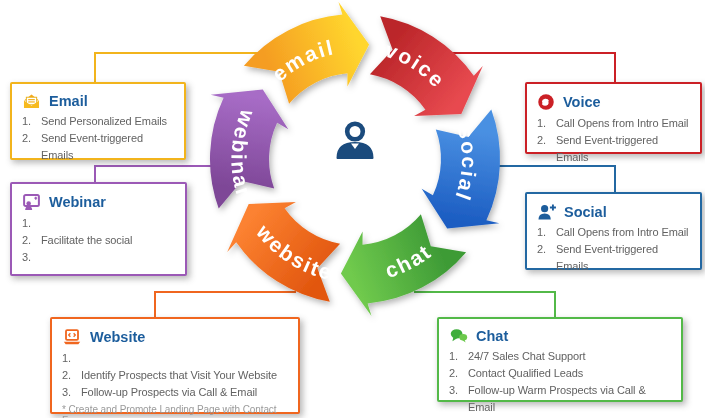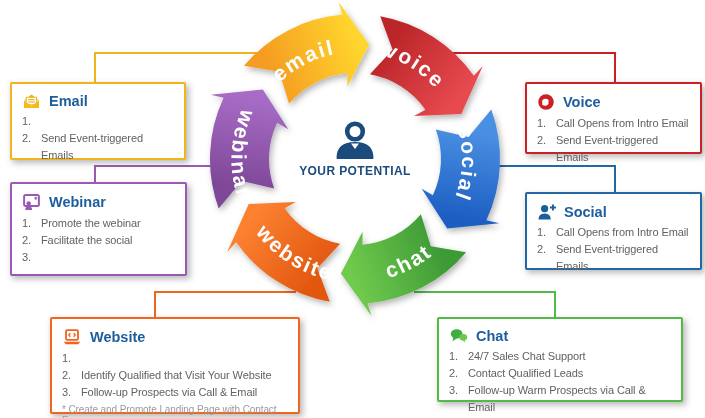--- a/index.html
+++ b/index.html
@@ -95,37 +95,37 @@
       <text class="arc-label"><textPath href="#tp-ccw" startOffset="40.97%" text-anchor="middle">website</textPath></text>
       <text class="arc-label"><textPath href="#tp-ccw" startOffset="24.31%" text-anchor="middle">webinar</textPath></text>
     </svg>
 
   <div class="center-wrap">
     <svg width="46" height="40" viewBox="0 0 46 40">
       <circle cx="23" cy="11.5" r="7.8" fill="none" stroke="#1b4b7d" stroke-width="4.6"></circle>
       <path d="M5.5 38 Q5.5 23 23 23 Q40.5 23 40.5 38 Z" fill="#1b4b7d" stroke="#1b4b7d" stroke-width="2" stroke-linejoin="round"></path>
       <path d="M19 23.5 L23 29 L27 23.5 Z" fill="#ffffff"></path>
     </svg>
-    <div class="cline">YOUR POTENTIAL</div>
   </div>
 
   <div class="box" id="box-email" style="border-color: rgb(242, 180, 28);">
     <div class="box-head">
       <svg width="19" height="16" viewBox="0 0 20 17">
         <path d="M2 8 L10 1.5 L18 8 Z" fill="#f3a81c"></path>
         <rect x="4.5" y="4.5" width="11" height="8" fill="#fff" stroke="#e8b31f" stroke-width="1"></rect>
         <line x1="6.5" y1="7" x2="13.5" y2="7" stroke="#f0b429" stroke-width="1.3"></line>
         <line x1="6.5" y1="9.5" x2="13.5" y2="9.5" stroke="#f0b429" stroke-width="1.3"></line>
         <path d="M2 8 V16 H18 V8 L10 13.5 Z" fill="#f7ba1e"></path>
       </svg>
       <span class="ttl">Email</span>
     </div>
     <ol>
         <li>
           <span class="num">1.</span>
+          <span class="txt">Send Personalized Emails</span>
         </li>
         <li>
           <span class="num">2.</span>
           <span class="txt">Send Event-triggered Emails</span>
         </li>
       </ol>
   </div>
 
   <div class="box" id="box-voice" style="border-color: rgb(203, 32, 38);">
     <div class="box-head">
@@ -157,21 +157,20 @@
         <rect x="2.2" y="2.2" width="15.6" height="11.6" rx="1.6" fill="none" stroke="#9b59b6" stroke-width="2.1"></rect>
         <path d="M13 5.5 h3 m-1.5 -1.5 v3" stroke="#9b59b6" stroke-width="1.4"></path>
         <circle cx="7" cy="11.2" r="2.4" fill="#9b59b6"></circle>
         <path d="M3.3 18 Q3.3 14 7 14 Q10.7 14 10.7 18 Z" fill="#9b59b6"></path>
       </svg>
       <span class="ttl">Webinar</span>
     </div>
     <ol>
         <li>
           <span class="num">1.</span>
-          <span class="txt">Promote the webinar</span>
         </li>
         <li>
           <span class="num">2.</span>
           <span class="txt">Facilitate the social</span>
         </li>
         <li>
           <span class="num">3.</span>
         </li>
       </ol>
   </div>
@@ -205,21 +204,21 @@
         <path d="M2 14.6 H20 L18 17.6 H4 Z" fill="#f0661f"></path>
       </svg>
       <span class="ttl">Website</span>
     </div>
     <ol>
         <li>
           <span class="num">1.</span>
         </li>
         <li>
           <span class="num">2.</span>
-          <span class="txt">Identify Qualified that Visit Your Website</span>
+          <span class="txt">Identify Prospects that Visit Your Website</span>
         </li>
         <li>
           <span class="num">3.</span>
           <span class="txt">Follow-up Prospects via Call &amp; Email</span>
         </li>
       </ol>
     <div class="foot">* Create and Promote Landing Page with Contact Form</div>
   </div>
 
   <div class="box" id="box-chat" style="border-color: rgb(83, 185, 72);">

